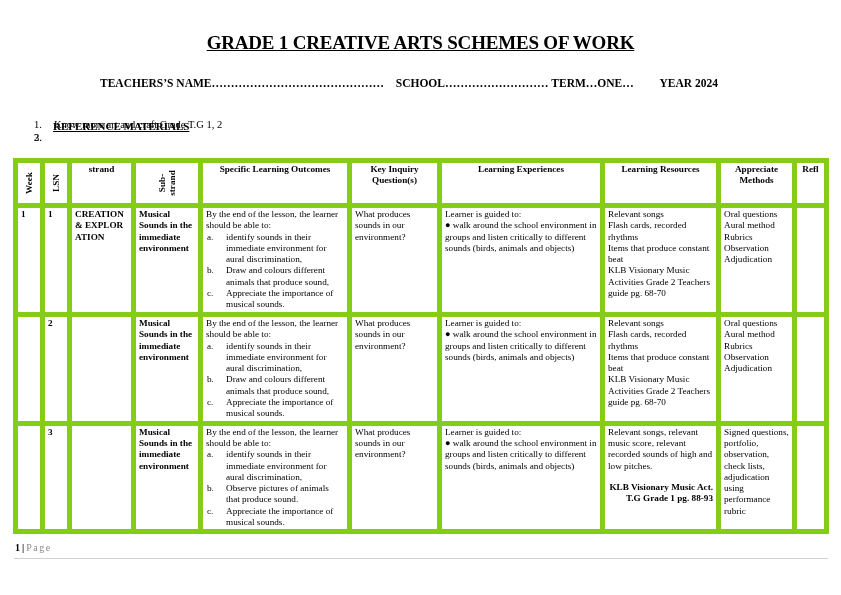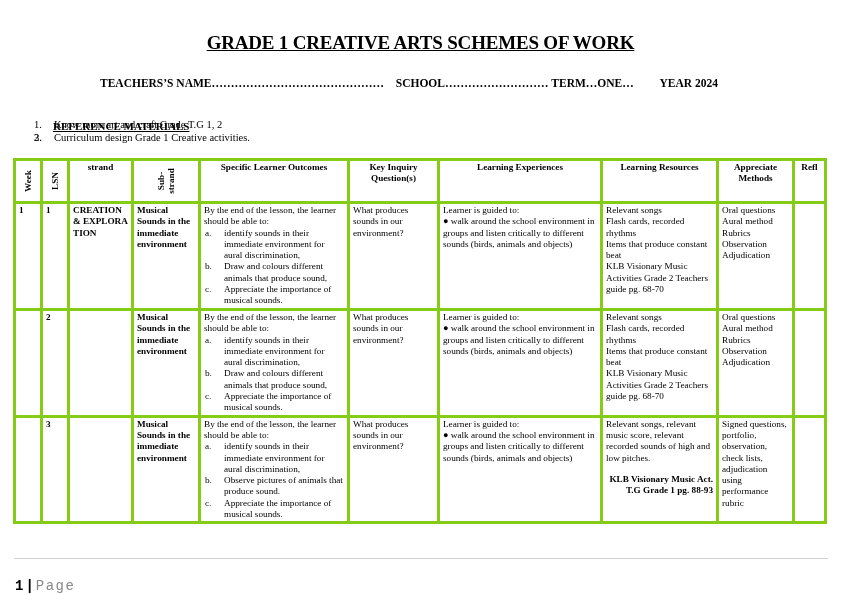--- a/index.html
+++ b/index.html
@@ -5,35 +5,35 @@
   html, body { margin:0; padding:0; background:#ffffff; }
   body { width:841px; height:595px; position:relative; overflow:hidden; font-family:"Liberation Serif", serif; color:#000; }
   .title { position:absolute; left:0; width:841px; top:32px; text-align:center; font-weight:bold; font-size:19px; text-decoration:underline; letter-spacing:-0.2px; }
   .meta-line { position:absolute; top:77px; left:100px; font-weight:bold; font-size:11.5px; white-space:nowrap; }
   .meta-line span { display:inline-block; }
   .ref-title { position:absolute; top:104px; left:53px; font-weight:bold; font-size:11px; text-decoration:underline;margin-top:16px; }
   .ref-list { position:absolute; top:118px; left:0; margin:0; padding:0; list-style:none; font-size:10.5px; line-height:13.3px; }
   .ref-list li { position:relative; padding-left:54px; white-space:nowrap; }
   .ref-list li .num { position:absolute; left:34px; }
   table.sow { position:absolute; left:13px; top:158px; border-collapse:collapse; font-size:9.2px; line-height:11.3px; table-layout:fixed; width:811px; }
-  table.sow td, table.sow th { border:3px solid #84cc16; vertical-align:top; padding:1px 3px; }
+  table.sow td, table.sow th { border:5px solid #84cc16; vertical-align:top; padding:1px 3px; }
   table.sow th { font-weight:bold; text-align:center; height:38px; font-size:9.2px; }
   th.rot { position:relative; padding:0; }
   th.rot span { position:absolute; left:50%; top:50%; transform:translate(-50%,-50%) rotate(-90deg); white-space:nowrap; display:block; text-align:center; line-height:10px; }
   th.strand-h { text-align:center; }
   td.bold { font-weight:bold; }
   tr.row1 td { height:102px; }
   tr.row2 td { height:101px; }
   tr.row3 td { height:101px; }
   .outcomes ol { margin:0; padding:0; list-style:none; }
   .outcomes li { position:relative; padding-left:20px; }
   .outcomes li .mk { position:absolute; left:1px; }
   .resources .bold-block { font-weight:bold; margin-top:10px; display:block;text-align:right; }
   .footer-line { position:absolute; left:14px; width:814px; top:558px; border-top:1px solid #d0d0d0; }
-  .footer { position:absolute; left:15px; top:578px; font-family:Liberation Mono, monospace; font-size:14px; }
+  .footer { position:absolute; left:15px; top:542px; font-family:Liberation Serif, serif; font-size:10px; }
   .footer .pnum { font-weight:bold; }
   .footer .sep { font-weight:bold; margin:0 2px; }
   .footer .pg { color:#888; letter-spacing:1.5px; }
 </style>
 </head>
 <body>
 
 <div class="title">GRADE 1 CREATIVE ARTS SCHEMES OF WORK</div>
 
 <div class="meta-line">
@@ -42,21 +42,21 @@
   <span>SCHOOL………………………</span>
   <span>TERM…ONE…</span>
   <span style="width:20px"></span>
   <span>YEAR 2024</span>
 </div>
 
 <div class="ref-title">REFERENCE MATERIALS</div>
 <ol class="ref-list">
   <li><span class="num">1.</span><span>Know more art and craft Grade T.G 1, 2</span></li>
   <li><span class="num">2.</span></li>
-  <li><span class="num">3.</span><span>Curriculum design Grade 1 Creative activities.</span></li>
+  <li><span class="num">3.</span></li>
 </ol>
 
 <table class="sow">
   <colgroup>
     <col style="width:27px">
       <col style="width:27px">
       <col style="width:64px">
       <col style="width:67px">
       <col style="width:149px">
       <col style="width:90px">
@@ -70,21 +70,21 @@
       <th class="rot">
           <span>Week</span>
         </th>
       <th class="rot">
           <span>LSN</span>
         </th>
       <th class="strand-h">strand</th>
       <th class="rot">
           <span style="white-space:normal;width:38px;">Sub-strand</span>
         </th>
-      <th>Specific Learner Outcomes</th>
+      <th>Specific Learning Outcomes</th>
       <th>Key Inquiry Question(s)</th>
       <th>Learning Experiences</th>
       <th>Learning Resources</th>
       <th>Appreciate Methods</th>
       <th>Refl</th>
     </tr>
   </thead>
   <tbody>
 
     <tr class="row1">

